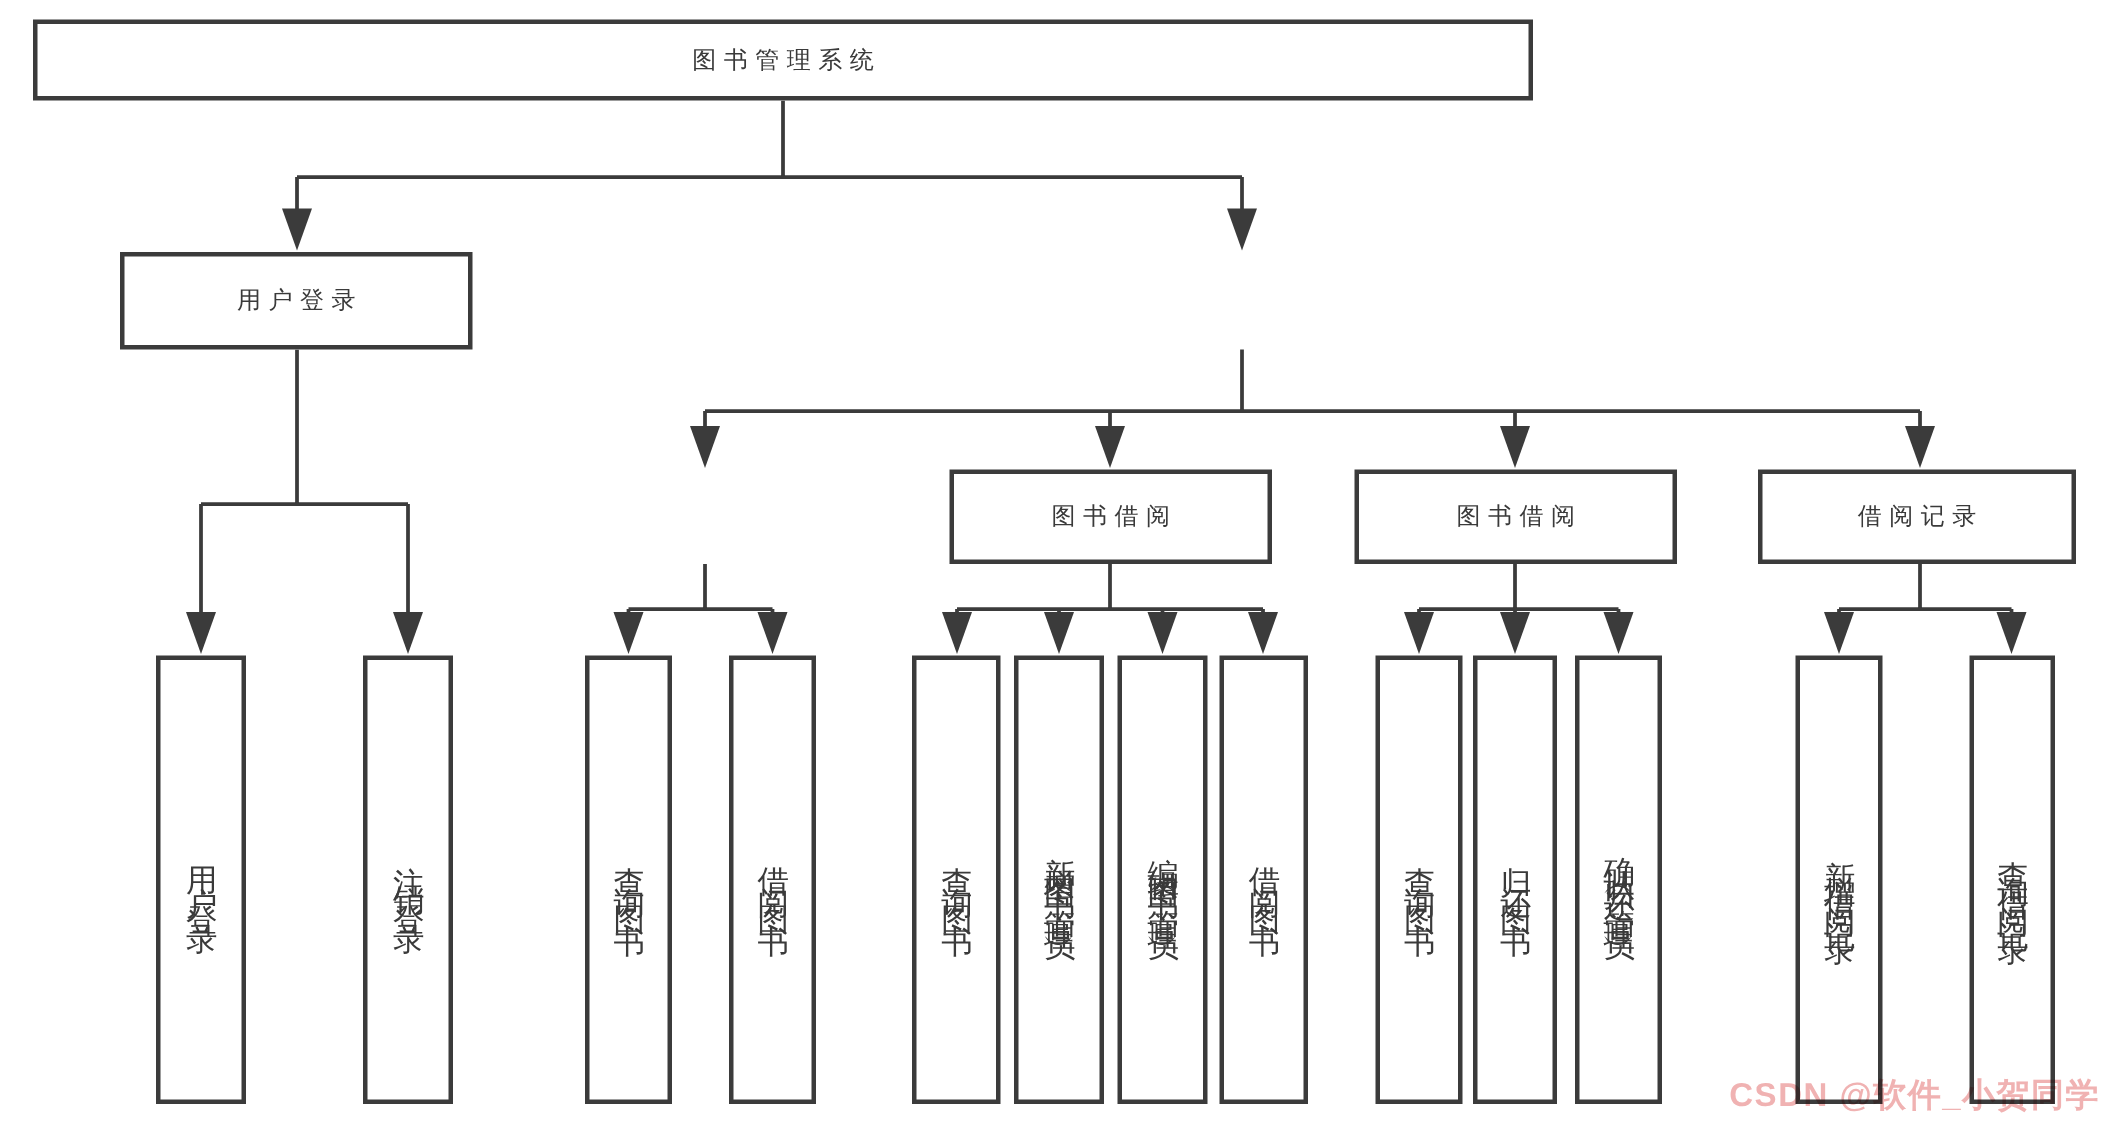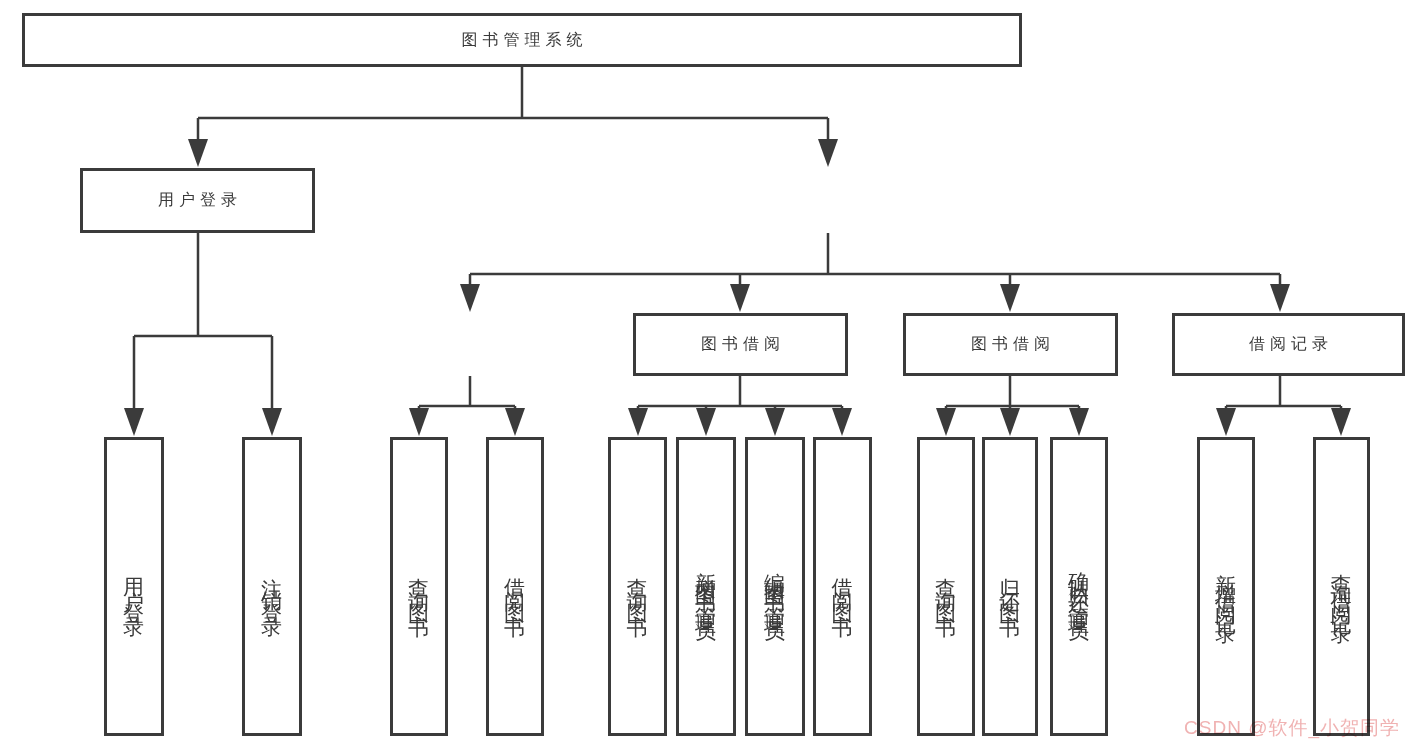--- a/index.html
+++ b/index.html
@@ -18,23 +18,23 @@
   .vbox{
     font-size:21px;
     writing-mode:vertical-rl;text-orientation:mixed;
     line-height:1;
   }
   .sp4{letter-spacing:13px;}
   .sp6{letter-spacing:10px;}
   .sp9{letter-spacing:7px;}
   .watermark{
     position:absolute;top:715px;right:5px;
-    font-size:19px;letter-spacing:1px;
+    font-size:22px;letter-spacing:1px;
     color:#f0b2b2;mix-blend-mode:multiply;
-    white-space:nowrap;z-index:10;
+    white-space:nowrap;z-index:10;font-weight:bold;
   }
 </style>
 </head>
 <body>
 
 <div class="canvas">
 
   <svg class="connector-layer" width="1405" height="747" viewBox="0 0 1405 747" xmlns="http://www.w3.org/2000/svg">
     <path fill="none" stroke="#3b3b3b" stroke-width="2.5" d="
       M522 67 V118  M198 118 H828  M198 118 V150  M828 118 V150
@@ -75,21 +75,21 @@
   <div class="box hbox" style="left:80px;top:168px;width:235px;height:65px;">
     <span>用户登录</span>
   </div>
 
   <div class="box hbox" style="left:633px;top:313px;width:215px;height:63px;">
     <span>图书借阅</span>
   </div>
   <div class="box hbox" style="left:903px;top:313px;width:215px;height:63px;">
     <span>图书借阅</span>
   </div>
-  <div class="box hbox" style="left:1172px;top:313px;width:233px;height:63px;">
+  <div class="box hbox" style="left:1172px;top:313px;width:212px;height:63px;">
     <span>借阅记录</span>
   </div>
 
   <div class="box vbox sp4" style="left:104px;top:437px;width:60px;height:299px;">
     <span>用户登录</span>
   </div>
   <div class="box vbox sp4" style="left:242px;top:437px;width:60px;height:299px;">
     <span>注销登录</span>
   </div>
 

